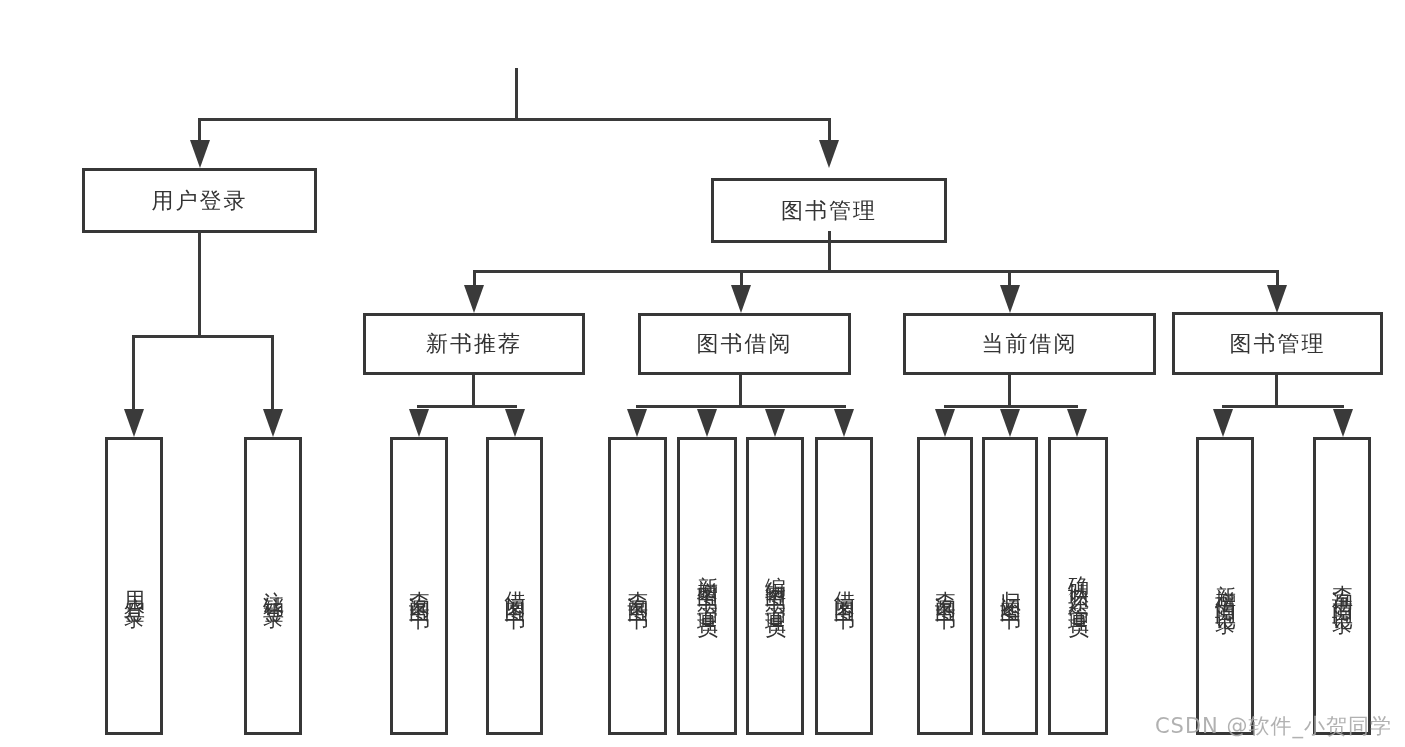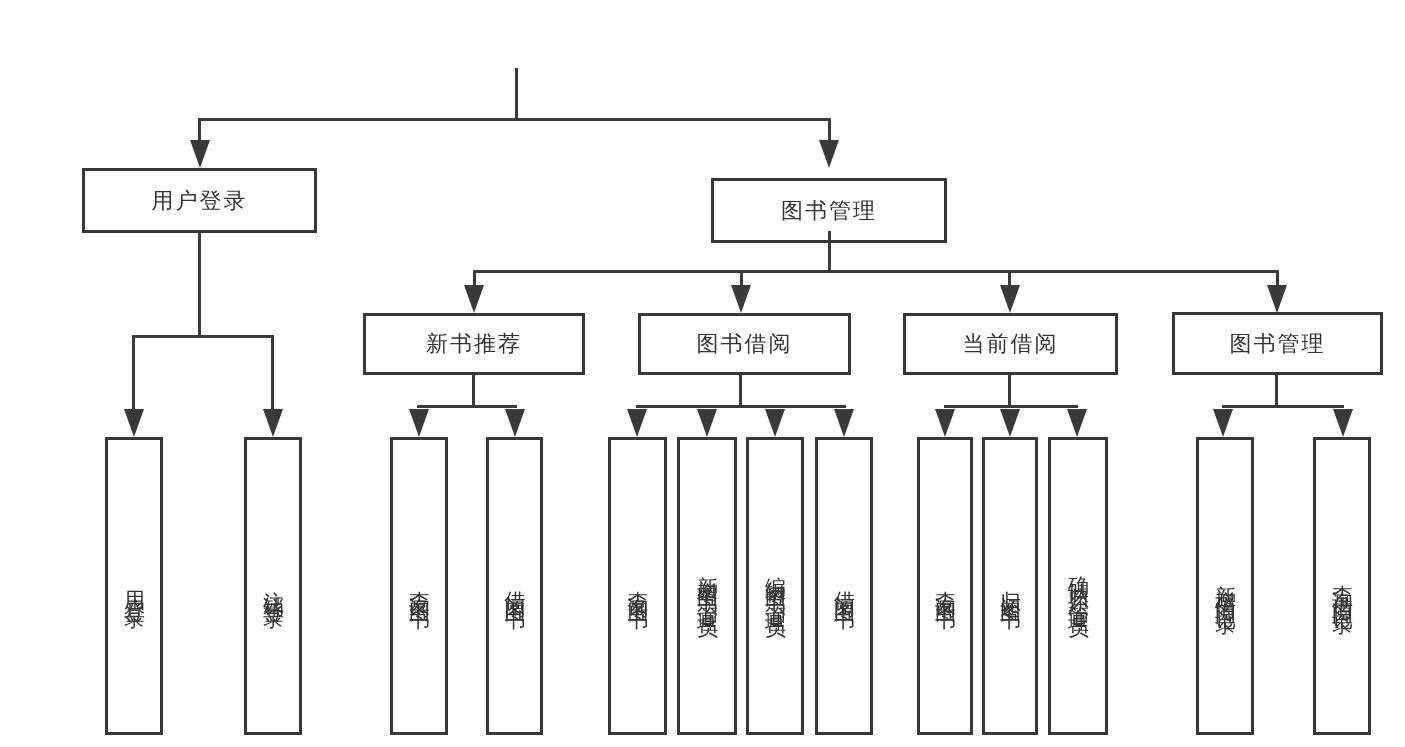--- a/index.html
+++ b/index.html
@@ -89,21 +89,21 @@
   <div class="arr" style="left:731px;top:285px;"></div>
   <div class="arr" style="left:1000px;top:285px;"></div>
   <div class="arr" style="left:1267px;top:285px;"></div>
 
   <div class="node" style="left:363px;top:313px;width:222px;height:62px;">
     <span>新书推荐</span>
   </div>
   <div class="node" style="left:638px;top:313px;width:213px;height:62px;">
     <span>图书借阅</span>
   </div>
-  <div class="node" style="left:903px;top:313px;width:215px;height:62px;">
+  <div class="node" style="left:903px;top:313px;width:253px;height:62px;">
     <span>当前借阅</span>
   </div>
   <div class="node" style="left:1172px;top:312px;width:211px;height:63px;">
     <span>图书管理</span>
   </div>
 
   <div class="vl" style="left:472px;top:375px;height:33px;"></div>
   <div class="hl" style="left:417px;top:405px;width:100px;"></div>
   <div class="arr" style="left:409px;top:409px;"></div>
   <div class="arr" style="left:505px;top:409px;"></div>
@@ -163,14 +163,15 @@
     <span>确认归还（管理员）</span>
   </div>
 
   <div class="leaf" style="left:1196px;top:437px;width:58px;height:298px;">
     <span>新增借阅记录</span>
   </div>
   <div class="leaf" style="left:1313px;top:437px;width:58px;height:298px;">
     <span>查询借阅记录</span>
   </div>
 
+  <div class="watermark">CSDN @软件_小贺同学</div>
 
 </div>
 
 </body></html>

